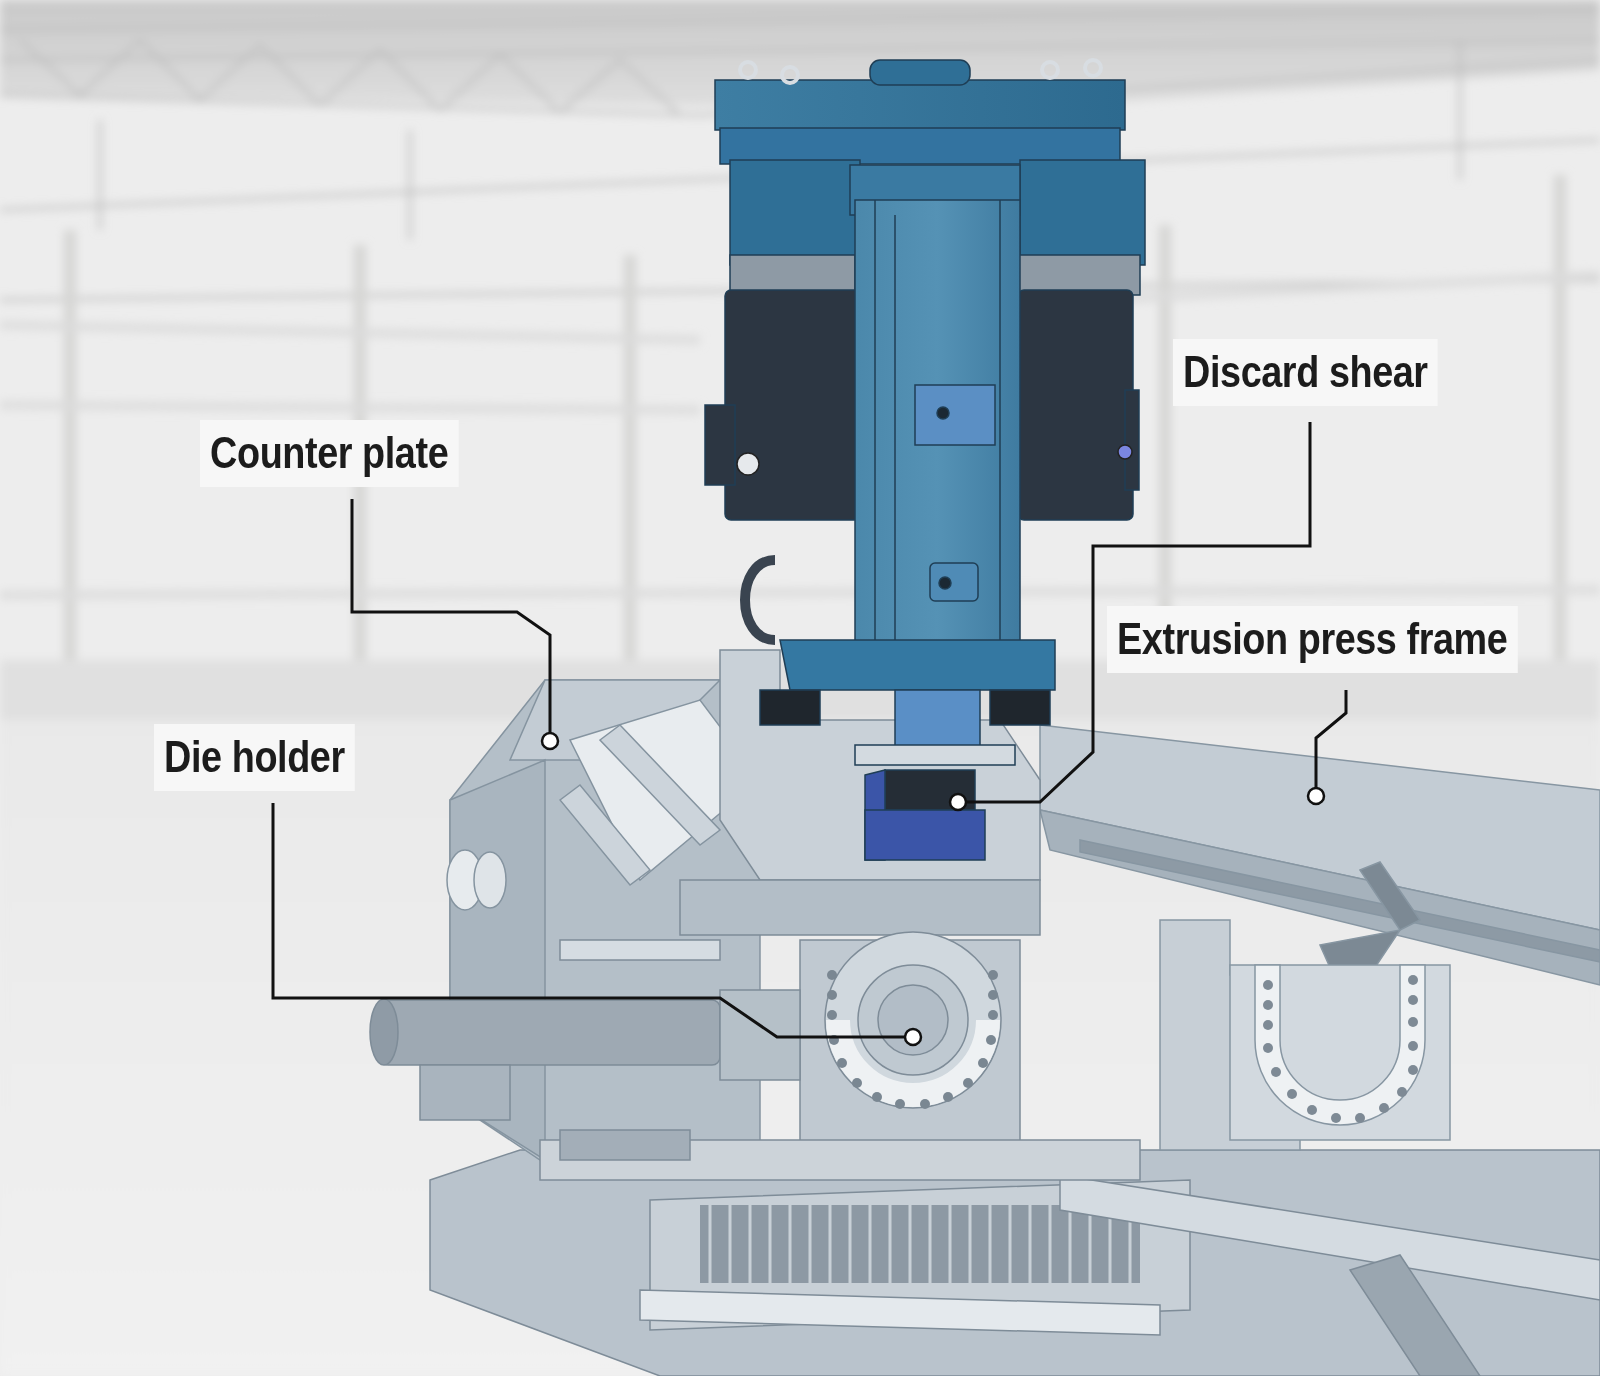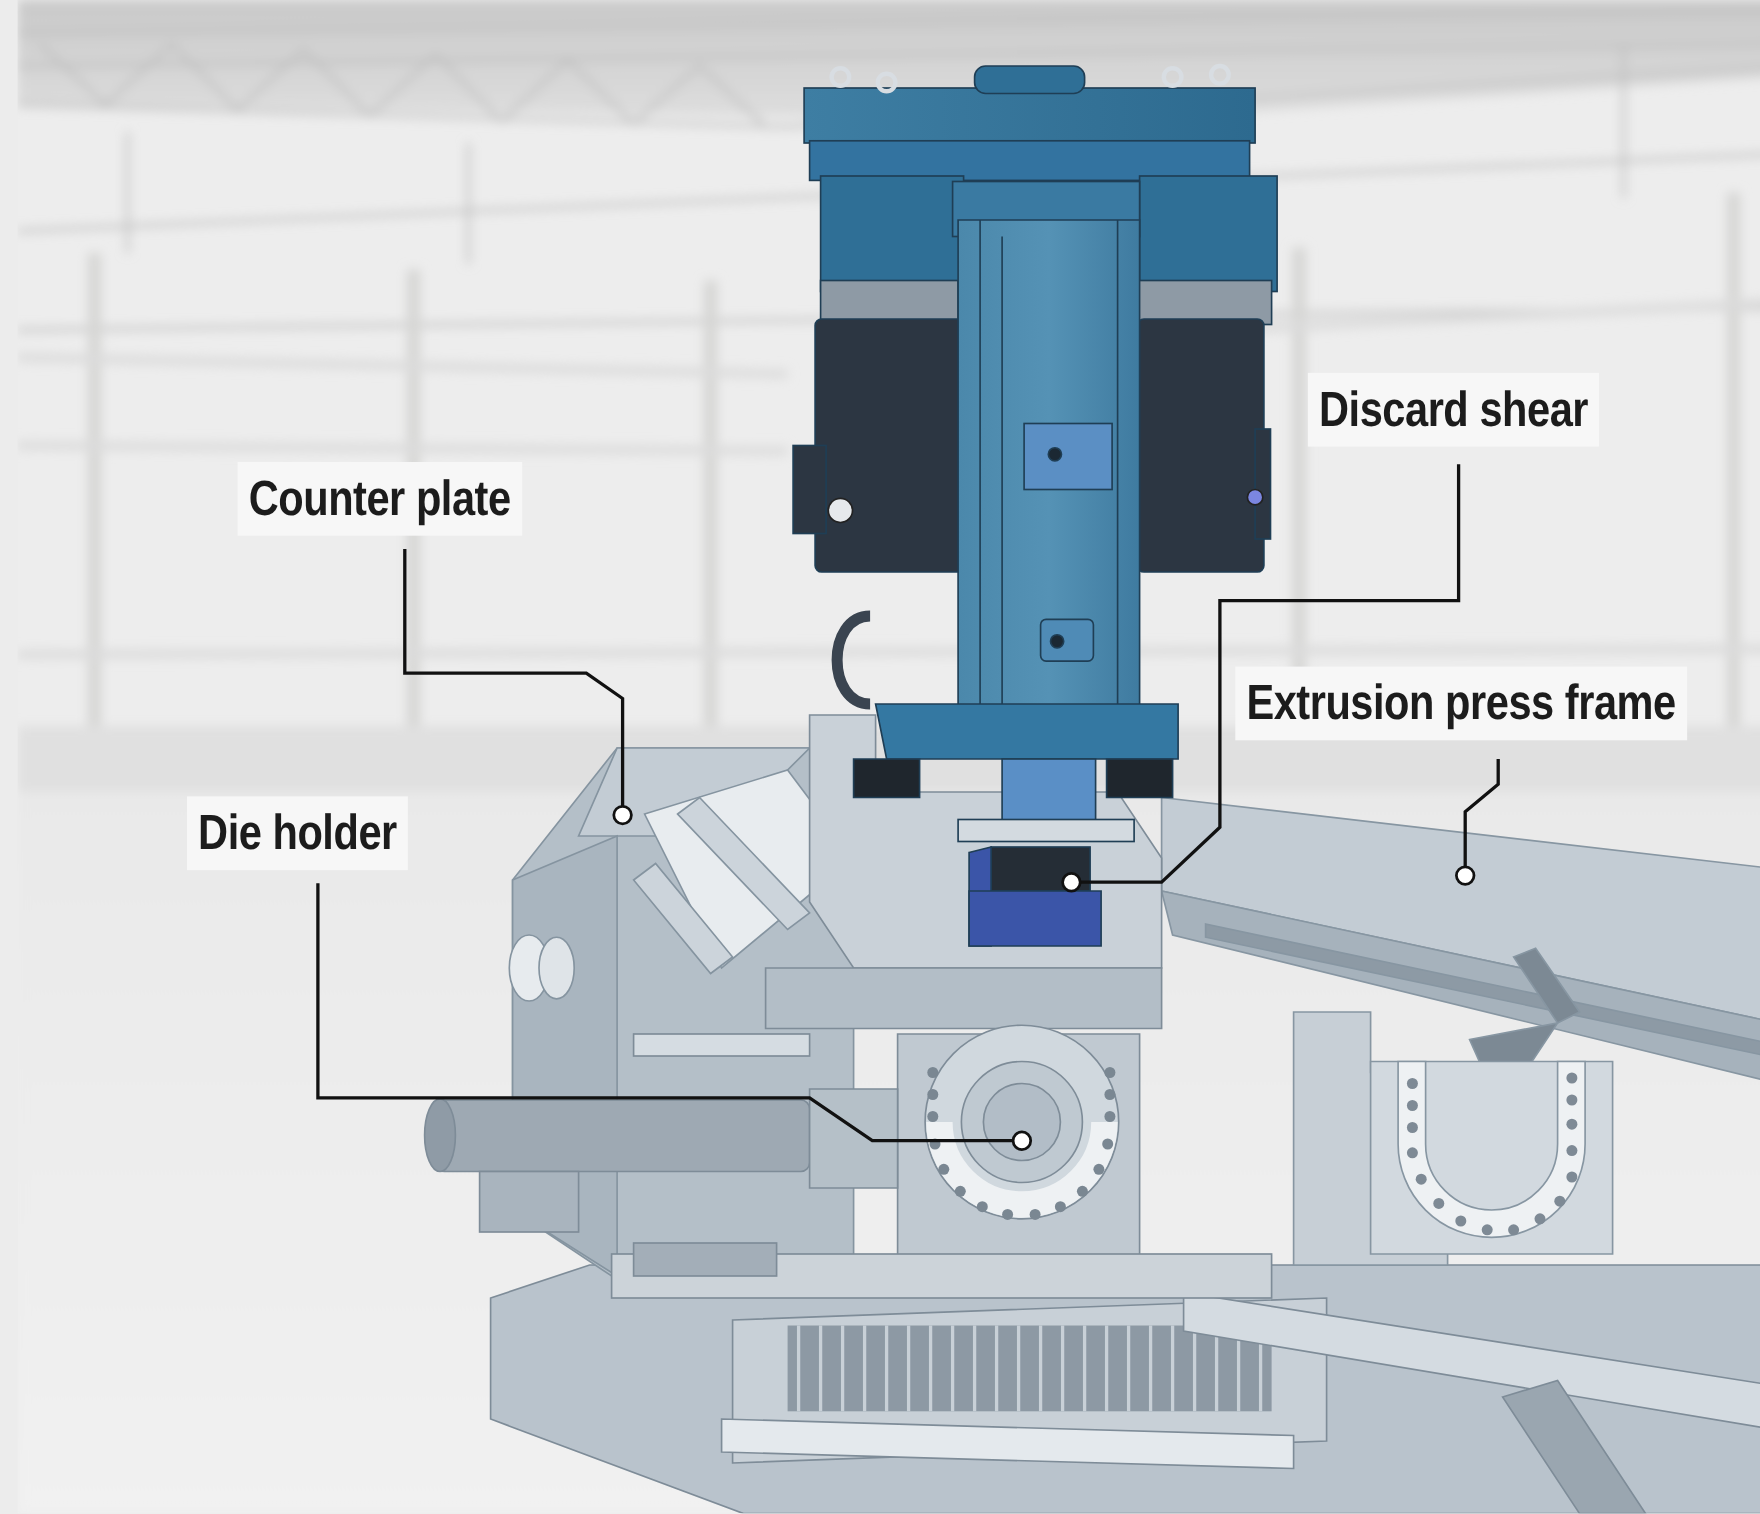--- a/index.html
+++ b/index.html
@@ -1,21 +1,21 @@
 <!DOCTYPE html>
 <html><head>
 <meta charset="utf-8">
 <style>
   html, body { margin:0; padding:0; }
   body {
     width:1600px; height:1376px; overflow:hidden; position:relative;
     background:#ececec;
     font-family:"Liberation Sans", "DejaVu Sans", sans-serif;
   }
-  .stage { position:absolute; left:16px; top:0; width:1440px; height:1376px; }
+  .stage { position:absolute; left:0; top:0; width:1440px; height:1376px; }
   .bg { position:absolute; inset:0; }
   .machine { position:absolute; left:0; top:0; width:1600px; height:1376px; }
   .callout-lines { position:absolute; left:0; top:0; width:1600px; height:1376px; pointer-events:none; }
   .label {
     position:absolute;
     background:#f7f7f7;
     color:#1c1c1c;
     font-weight:bold;
     font-size:45px;
     line-height:1;

